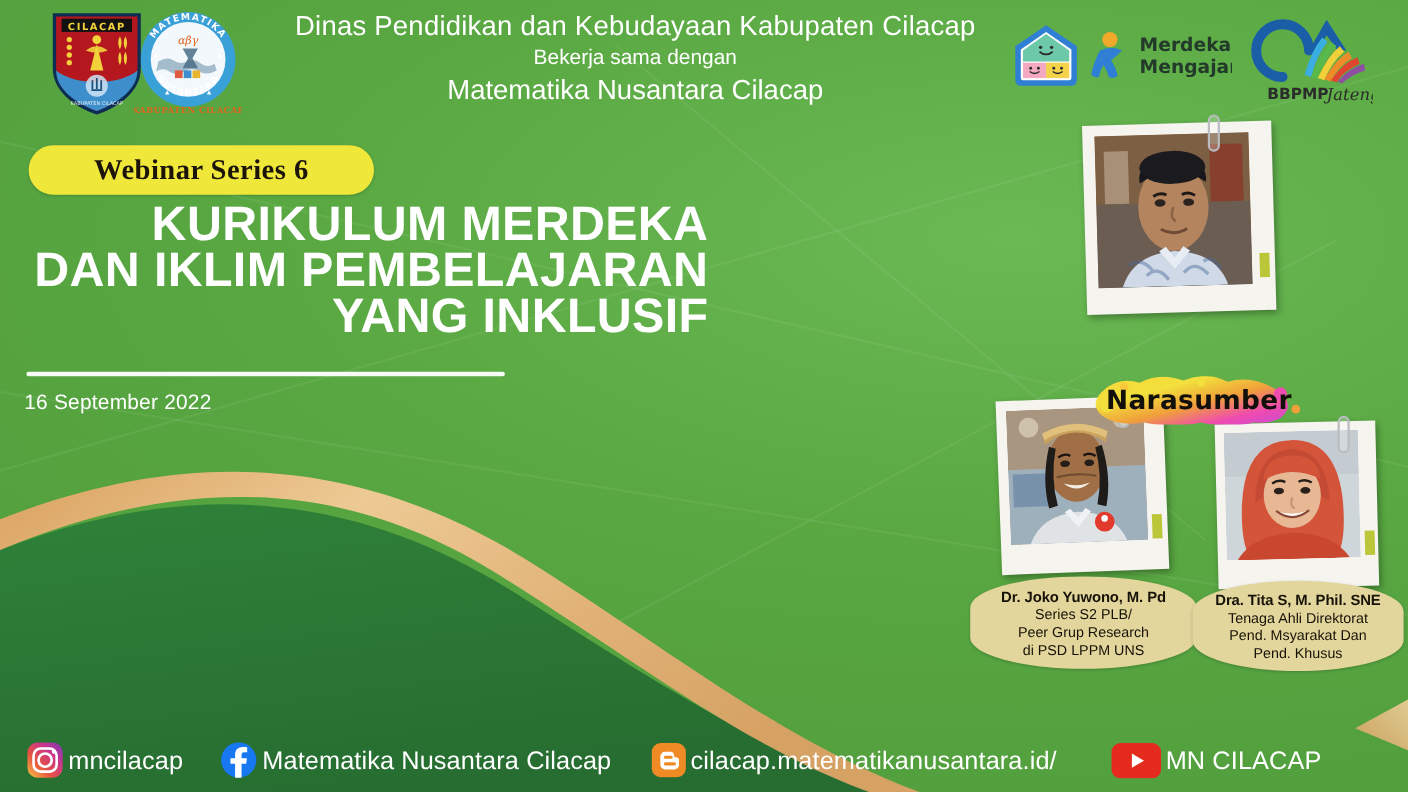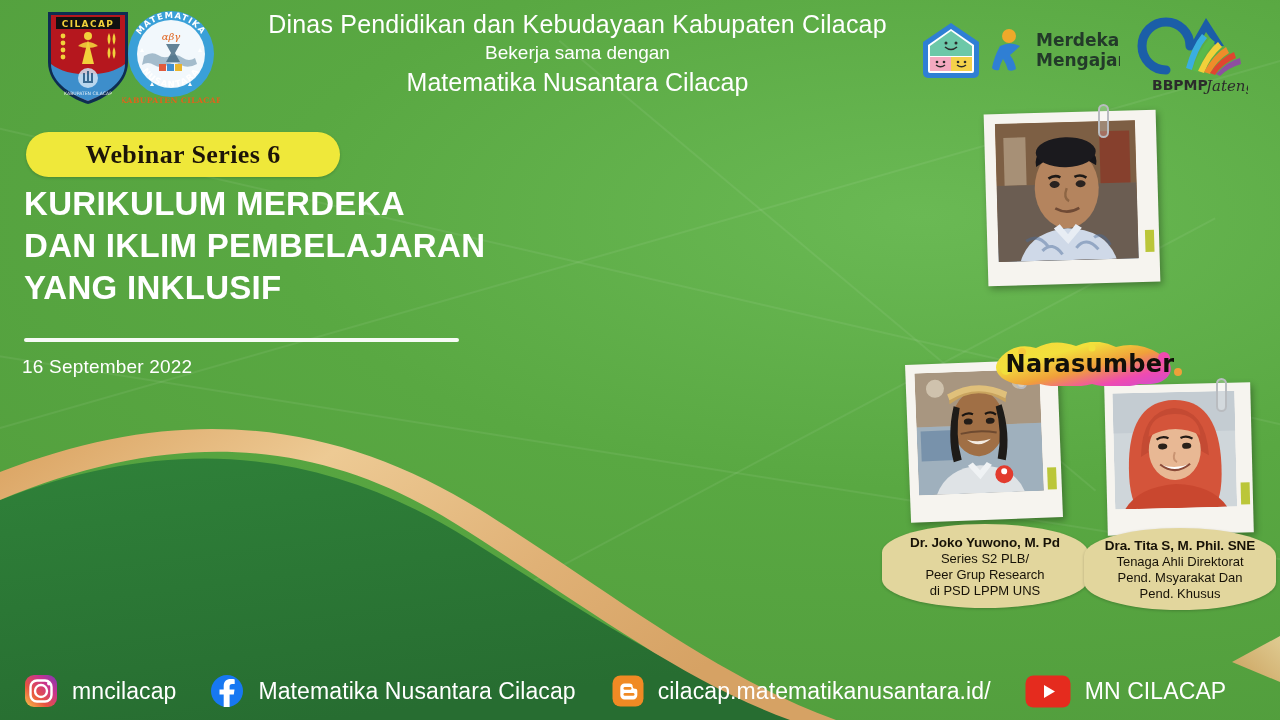--- a/index.html
+++ b/index.html
@@ -40,21 +40,21 @@
 
   
   .badge{
     position:absolute;left:26px;top:132px;width:314px;height:45px;border-radius:24px;
     background:#efe83a;display:flex;align-items:center;justify-content:center;
     color:#1c1408;font-family:"Liberation Serif",serif;font-weight:700;font-size:26px;
     letter-spacing:.4px;z-index:7;
     box-shadow:0 1px 3px rgba(0,0,0,.18);
   }
   .title{position:absolute;left:24px;top:183px;width:620px;color:#fff;z-index:7;
-    font-weight:800;font-size:33px;line-height:42px;letter-spacing:.3px;}
+    font-weight:800;font-size:44px;line-height:42px;letter-spacing:.3px;text-align:right;}
   .title div{white-space:nowrap;}
   .rule{position:absolute;left:24px;top:338px;width:435px;height:4px;background:#fff;
     border-radius:2px;z-index:7;opacity:.95;}
   .date{position:absolute;left:22px;top:356px;color:#fff;font-size:19px;z-index:7;letter-spacing:.2px;}
 
   
   .narasumber{position:absolute;left:992px;top:342px;width:196px;height:44px;z-index:14;}
   .nara-label{position:absolute;inset:0;display:flex;align-items:center;justify-content:center;
     color:#12100a;font-weight:800;font-size:24px;letter-spacing:.3px;
     font-family:"DejaVu Sans",sans-serif;z-index:3;}
@@ -92,21 +92,21 @@
   #card3{left:1098px;top:384px;width:172px;height:156px;}
   #card3 .frame{left:8px;top:0;width:146px;height:150px;transform:rotate(-1.4deg);}
   #card3 .photo{left:8px;top:8px;width:122px;height:116px;}
   #card3 .clip{left:118px;top:-6px;}
   #card3 .tape{left:134px;top:100px;}
   #plate3{left:1084px;top:528px;width:192px;height:82px;}
 
   
   .footer{position:absolute;left:0;top:662px;width:1280px;height:58px;z-index:20;
     display:flex;align-items:center;color:#fff;}
-  .f-item{display:flex;align-items:center;gap:14px;}
+  .f-item{display:flex;align-items:center;gap:4px;}
   .f-item .lbl{font-size:23px;letter-spacing:.1px;white-space:nowrap;}
   .ic{flex:0 0 auto;display:block;}
 </style>
 </head>
 <body>
 
 <div id="poster">
 
   <div class="bg-base"></div>
   <div class="bg-streaks">
@@ -418,21 +418,21 @@
     <div class="f-item" style="margin-left:36px;">
       <svg class="ic" width="32" height="32" viewBox="0 0 32 32">
         <rect x="0.5" y="0.5" width="31" height="31" rx="8" fill="#f08a24"></rect>
         <path d="M12.5 8.5 h5 a3.2 3.2 0 0 1 3.2 3.2 a2 2 0 0 0 2 2 h.6 a2 2 0 0 1 2 2 v4.6 a4.2 4.2 0 0 1 -4.2 4.2 h-8.6 a4.2 4.2 0 0 1 -4.2 -4.2 v-7.6 a4.2 4.2 0 0 1 4.2 -4.2 Z" fill="#fff"></path>
         <rect x="11.5" y="12" width="8" height="2.8" rx="1.4" fill="#f08a24"></rect>
         <rect x="11.5" y="18" width="11" height="2.8" rx="1.4" fill="#f08a24"></rect>
       </svg>
       <span class="lbl">cilacap.matematikanusantara.id/</span>
     </div>
 
-    <div class="f-item" style="margin-left:34px;">
+    <div class="f-item" style="margin-left:49px;">
       <svg class="ic" width="46" height="33" viewBox="0 0 46 33">
         <rect x="0.5" y="0.5" width="45" height="32" rx="8" fill="#e52b1e"></rect>
         <path d="M19 10 L30 16.5 L19 23 Z" fill="#fff"></path>
       </svg>
       <span class="lbl">MN CILACAP</span>
     </div>
   </div>
 
 </div>
 

